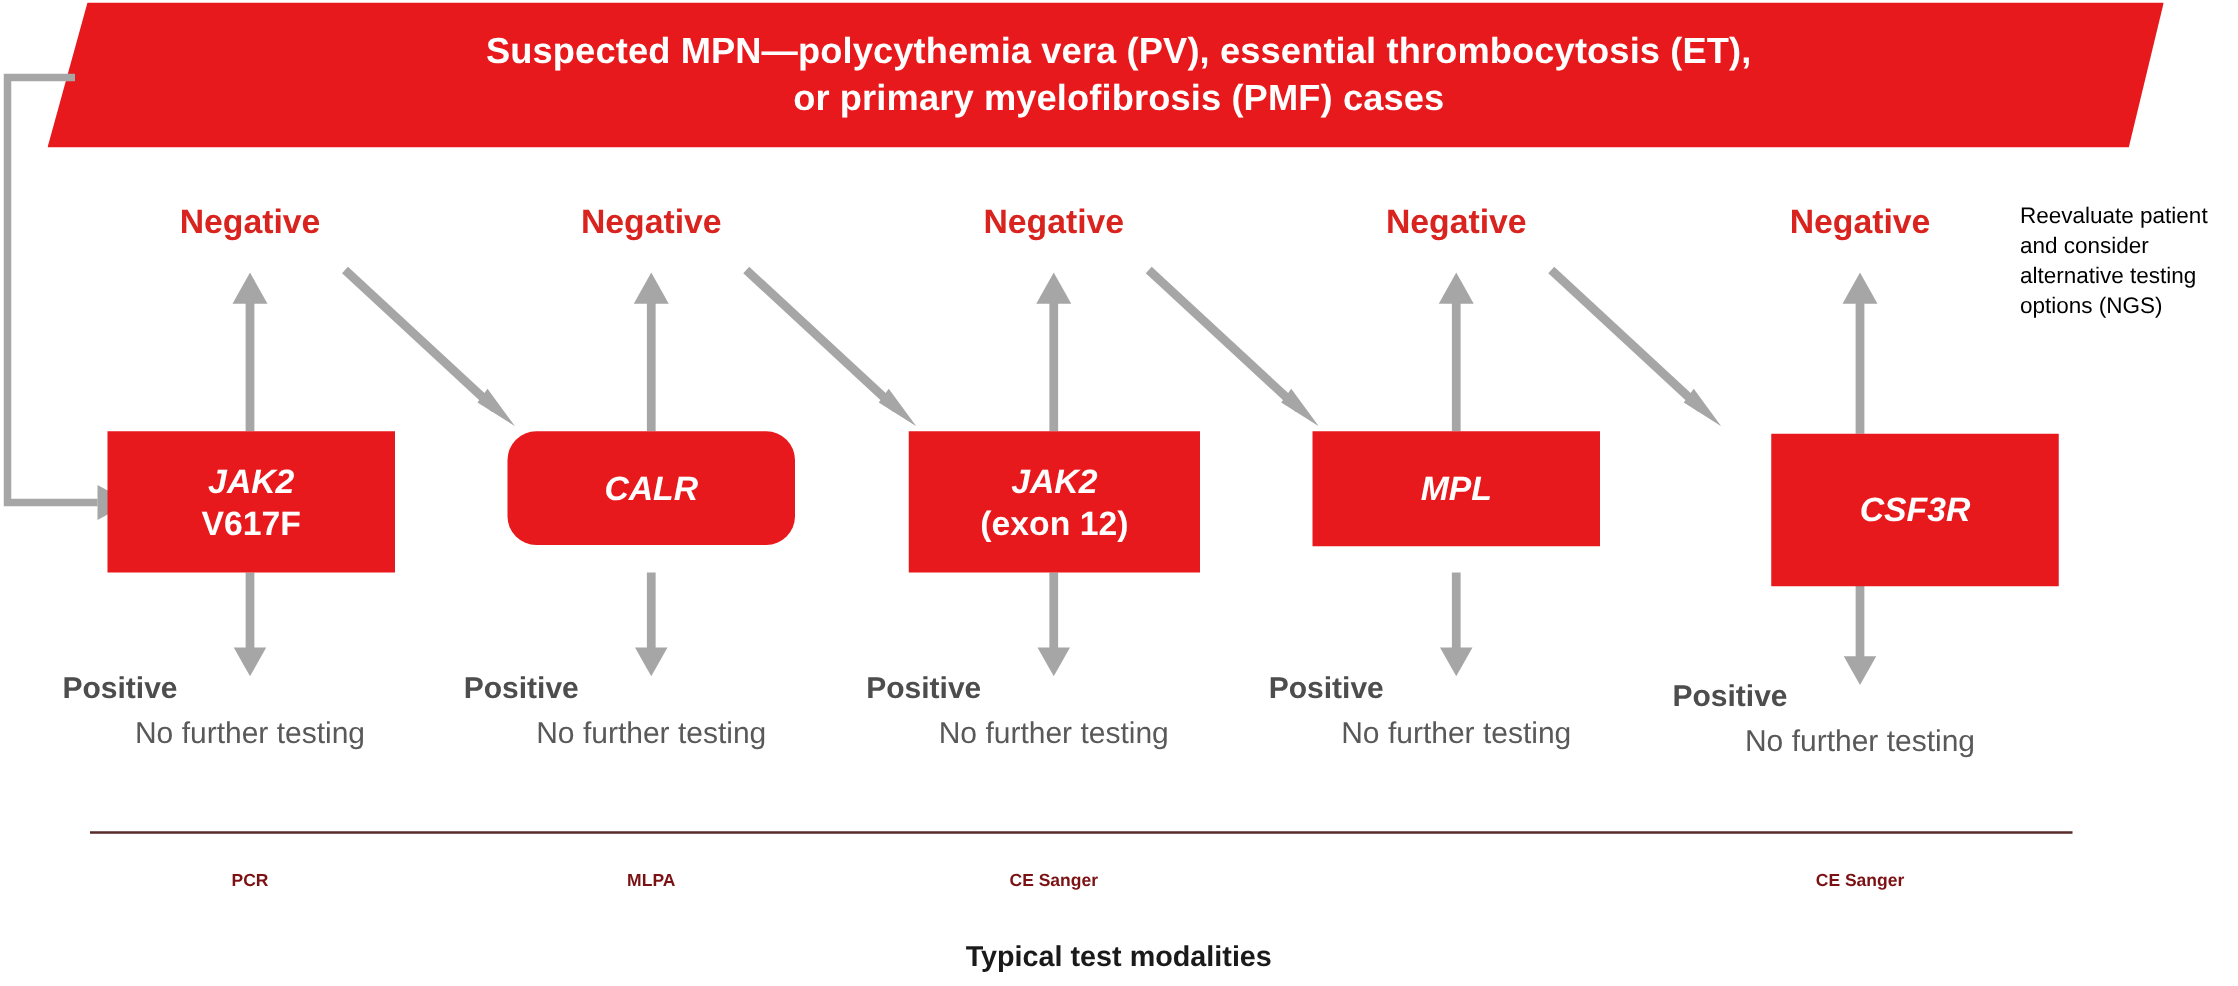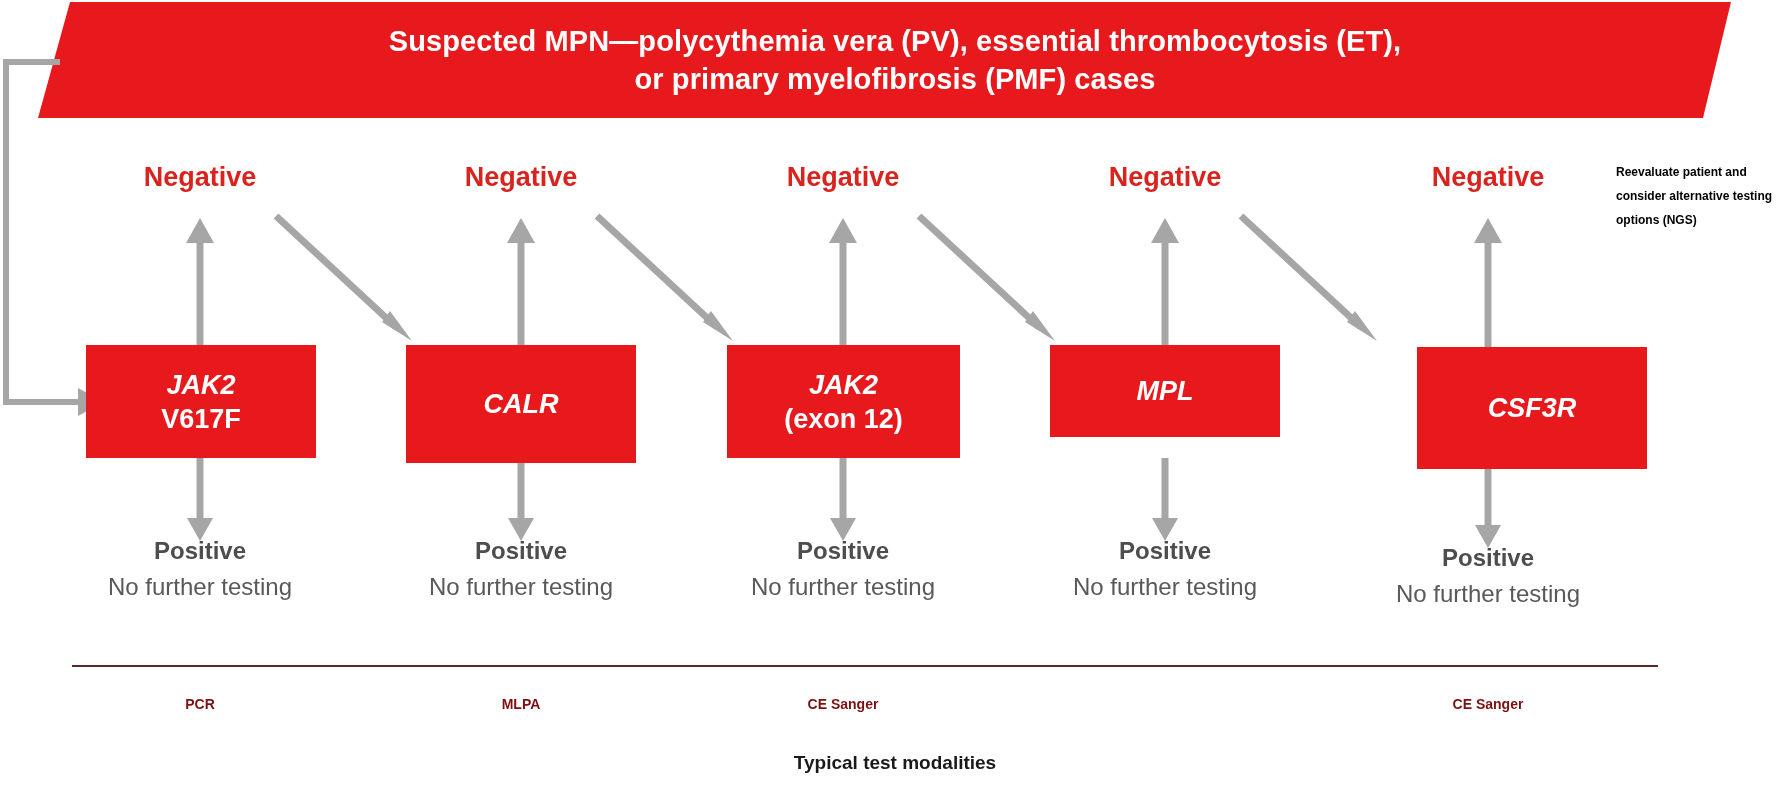--- a/index.html
+++ b/index.html
@@ -85,21 +85,21 @@
     font-size: 27px;
     line-height: 34px;
     font-weight: bold;
   }
   .gbox .ital { font-style: italic; }
   .gbox .norm { font-style: normal; }
 
   .positive {
     position: absolute;
     width: 300px;
-    text-align: center;
+    text-align: left;
     color: #4d4d4d;
     font-weight: bold;
     font-size: 24px;
     line-height: 28px;
   }
   .nofurther {
     position: absolute;
     width: 300px;
     text-align: center;
     color: #595959;
@@ -116,23 +116,23 @@
     pointer-events: none;
   }
 
   
   .sidenote {
     position: absolute;
     left: 1616px;
     top: 160px;
     width: 170px;
     color: #000000;
-    font-size: 12px;
+    font-size: 18px;
     line-height: 24px;
-    font-weight: bold;
+    font-weight: normal;
   }
 
   
   .divider {
     position: absolute;
     left: 72px;
     top: 665px;
     width: 1586px;
     height: 2px;
     background: #5a2b2b;
@@ -147,21 +147,21 @@
     top: 696px;
   }
   .caption {
     position: absolute;
     left: 595px;
     top: 752px;
     width: 600px;
     text-align: center;
     color: #1a1a1a;
     font-weight: bold;
-    font-size: 19px;
+    font-size: 23px;
   }
 </style>
 </head>
 <body>
 
 <div id="stage">
 
   <div class="banner">
     <div class="banner-shape"></div>
     <div class="banner-text">
@@ -249,21 +249,21 @@
         <div class="ital">JAK2</div>
         <div class="norm">V617F</div>
       </div>
     </div>
     <div class="positive" style="left:-20px; top:537px;">Positive</div>
     <div class="nofurther" style="left:-20px; top:573px;">No further testing</div>
   </div>
 
   <div class="col" style="left:391px;">
     <div class="negative">Negative</div>
-    <div class="gbox" style="left:15px; top:345px; width:230px; height:118px;">
+    <div class="gbox" style="left:15px; top:345px; width:230px; height:91px;border-radius:23px;">
       <div>
         <div class="ital">CALR</div>
       </div>
     </div>
     <div class="positive" style="left:-20px; top:537px;">Positive</div>
     <div class="nofurther" style="left:-20px; top:573px;">No further testing</div>
   </div>
 
   <div class="col" style="left:713px;">
     <div class="negative">Negative</div>

